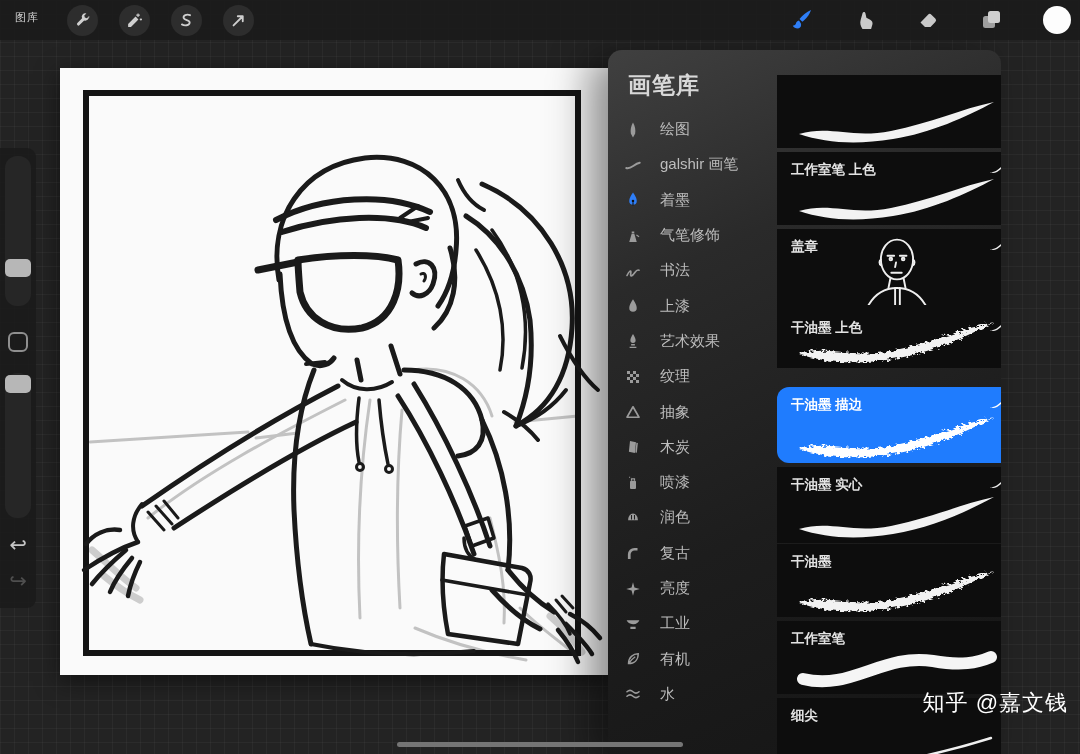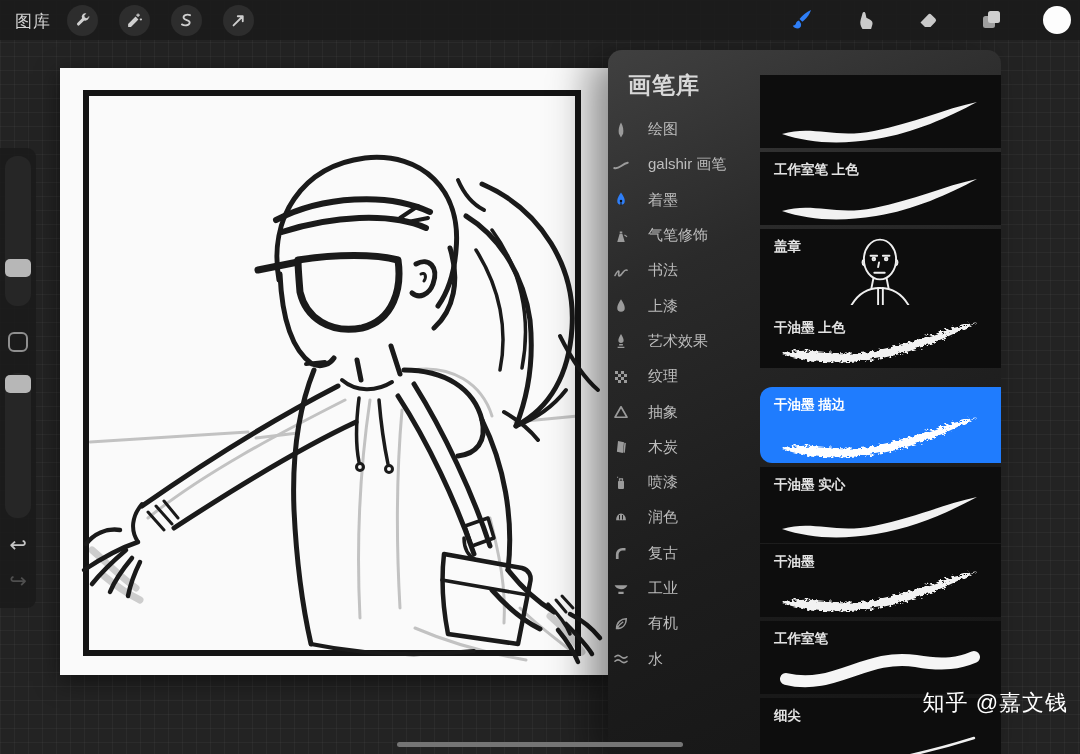--- a/index.html
+++ b/index.html
@@ -8,46 +8,46 @@
     background-color:#232323;
     background-image:
       linear-gradient(rgba(255,255,255,0.035) 1px, transparent 1px),
       linear-gradient(90deg, rgba(255,255,255,0.035) 1px, transparent 1px);
     background-size:14px 14px;
     font-family:"Liberation Sans","DejaVu Sans",sans-serif;
     -webkit-font-smoothing:antialiased;
   }
   
   .topbar{position:absolute;left:0;top:0;width:1080px;height:40px;background:#1b1b1bf2;z-index:30;}
-  .gallery{position:absolute;left:15px;top:10px;font-size:17px;color:#d2d2d2;letter-spacing:1px;}
+  .gallery{position:absolute;left:15px;top:10px;font-size:11px;color:#d2d2d2;letter-spacing:1px;}
   .tbtn{position:absolute;top:5px;width:31px;height:31px;border-radius:50%;background:#2d2d2d;display:flex;align-items:center;justify-content:center;}
   .tico{width:17px;height:17px;display:block;}
   .rico{position:absolute;top:7px;width:26px;height:26px;display:flex;align-items:center;justify-content:center;}
   .colordot{position:absolute;top:6px;width:28px;height:28px;border-radius:50%;background:#fdfdfd;}
   
   .canvas{position:absolute;left:60px;top:68px;width:550px;height:607px;background:#fafafa;box-shadow:0 6px 22px rgba(0,0,0,.5);z-index:5;}
   .canvas svg{display:block;}
   
   .sidebar{position:absolute;left:0;top:148px;width:36px;height:460px;background:#1a1a1ae0;border-radius:0 9px 9px 0;z-index:20;}
   .track{position:absolute;left:5px;width:26px;background:#262626;border-radius:12px;}
   .thumb{position:absolute;left:5px;width:26px;height:18px;background:#b7b7b7;border-radius:5px;z-index:2;}
   .modbtn{position:absolute;left:8px;width:20px;height:20px;border:2px solid #8f8f8f;border-radius:6px;box-sizing:border-box;}
   .undoredo{position:absolute;left:0;width:36px;text-align:center;font-size:21px;line-height:22px;}
   
   .panel{position:absolute;left:608px;top:50px;width:393px;height:704px;border-radius:14px 14px 0 0;
     background:linear-gradient(155deg,#404040 0%,#2a2a2a 28%,#1d1d1d 62%,#151515 100%);
     box-shadow:-18px 6px 42px rgba(0,0,0,.45);z-index:10;overflow:hidden;}
   .ptitle{position:absolute;left:20px;top:20px;font-size:23px;font-weight:bold;color:#d8d8d8;letter-spacing:1px;}
   .cats{position:absolute;left:0;top:62px;width:152px;}
-  .cat{height:35.3px;display:flex;align-items:center;padding-left:4px;box-sizing:border-box;}
+  .cat{height:35.3px;display:flex;align-items:center;padding-left:16px;box-sizing:border-box;}
   .ci{width:18px;height:18px;flex:0 0 18px;color:#9b9b9b;}
   .cat.sel .ci{color:#2e7ef7;}
   .clabel{margin-left:18px;font-size:15px;color:#bdbdbd;white-space:nowrap;}
   .rows{position:absolute;left:152px;top:0;width:240px;}
-  .row{position:absolute;left:0;width:240px;background:#0d0d0d;padding-left:28px;}
+  .row{position:absolute;left:17px;width:240px;background:#0d0d0d;}
   .row.sel{background:#1f7cfe;border-radius:12px;}
   .rlabel{position:absolute;left:14px;top:9px;font-size:13.5px;font-weight:bold;color:#e3e3e3;}
   .row.sel .rlabel{color:#fff;}
   .cornerico{position:absolute;right:10px;top:10px;width:18px;height:12px;}
   .stroke{position:absolute;left:14px;bottom:5px;width:212px;height:48px;}
   .stampsvg{position:absolute;left:60px;top:4px;width:120px;height:72px;}
   
   .home{position:absolute;left:397px;top:742px;width:286px;height:5px;border-radius:3px;background:#757575;z-index:40;}
   .watermark{position:absolute;right:12px;top:688px;font-size:22px;color:#ffffff;z-index:50;letter-spacing:1px;}
   .hidden-defs{position:absolute;width:0;height:0;}
@@ -314,20 +314,26 @@
       <span class="clabel">润色</span>
       </div>
     <div class="cat">
       <svg class="ci" viewBox="0 0 24 24">
           <path fill="none" stroke="currentColor" stroke-width="3.6" d="M7 20v-6a7 7 0 0 1 7-7h4"></path>
         </svg>
       <span class="clabel">复古</span>
       </div>
     <div class="cat">
       <svg class="ci" viewBox="0 0 24 24">
+          <path fill="currentColor" d="M12 3l1.9 7.1L21 12l-7.1 1.9L12 21l-1.9-7.1L3 12l7.1-1.9z"></path>
+        </svg>
+      <span class="clabel">亮度</span>
+      </div>
+    <div class="cat">
+      <svg class="ci" viewBox="0 0 24 24">
           <path fill="currentColor" d="M3.5 7h17c-1 3.2-4 5.2-8 5.2h-.5v3.3h3.5v3H8.5v-3H12v-3.3c-4.3-.2-7.3-2-8.5-5.2z"></path>
         </svg>
       <span class="clabel">工业</span>
       </div>
     <div class="cat">
       <svg class="ci" viewBox="0 0 24 24">
           <path fill="none" stroke="currentColor" stroke-width="1.9" d="M6 18C6 10 12 5 19 5c0 8-5 13-13 13zM6 18c3-4 6-7 9-9"></path>
         </svg>
       <span class="clabel">有机</span>
       </div>

